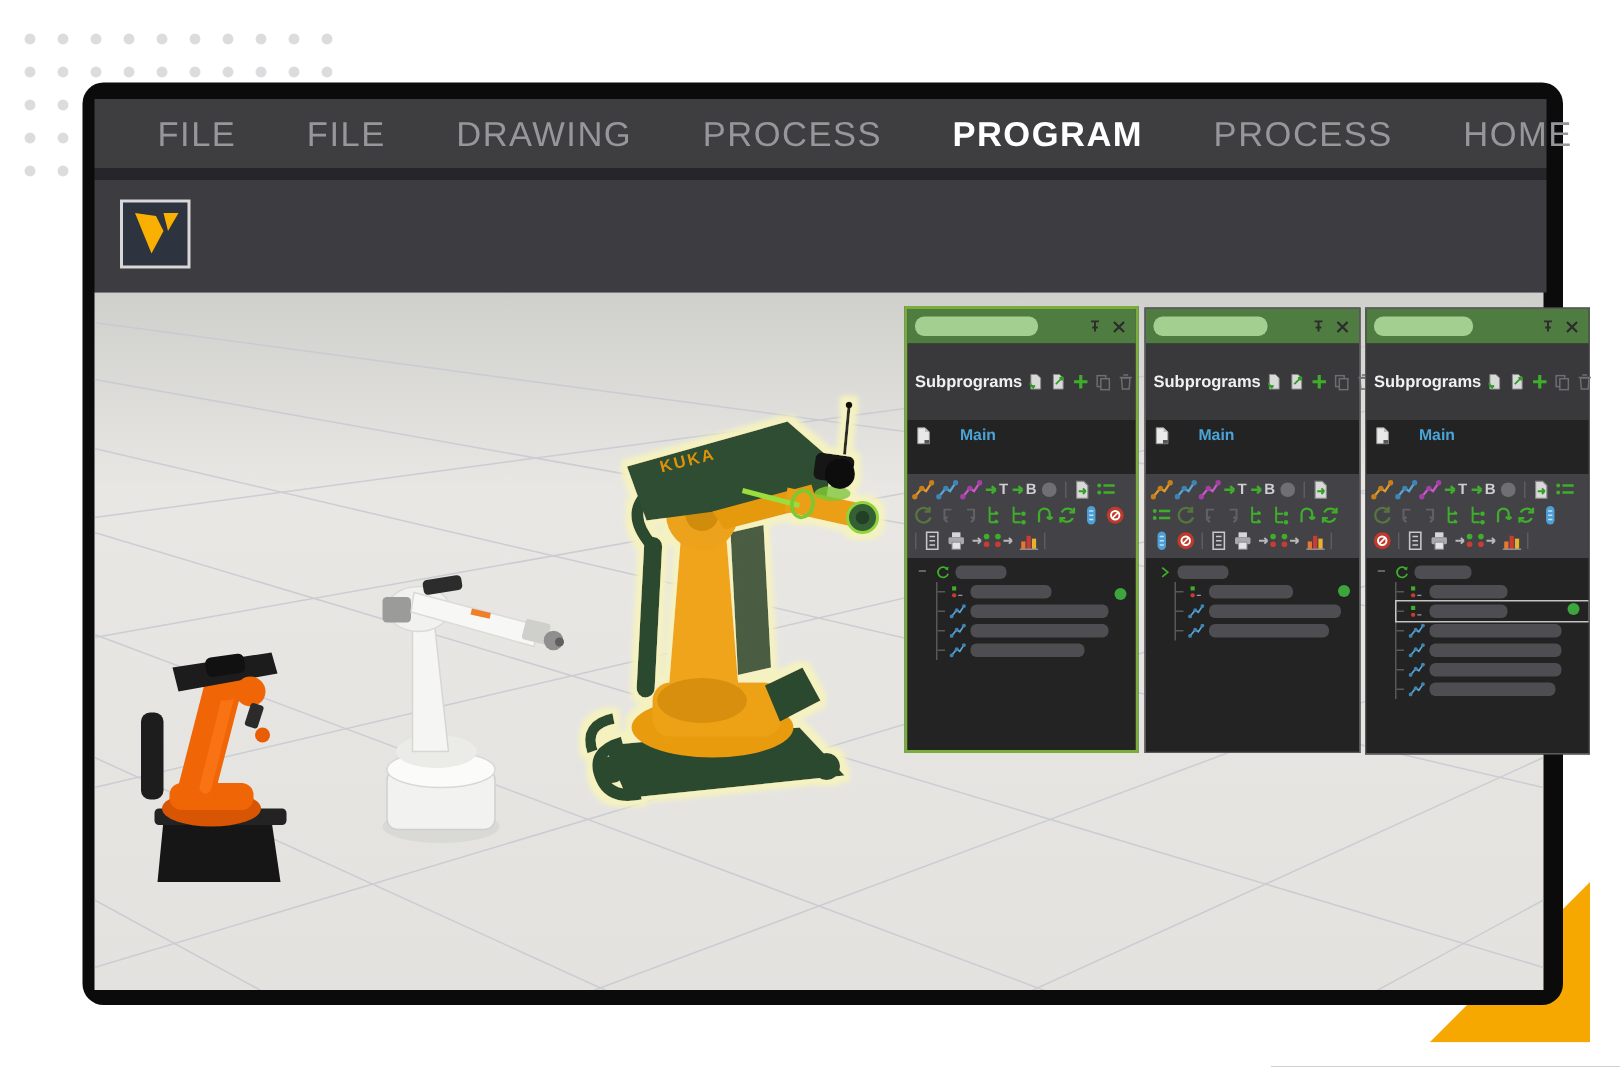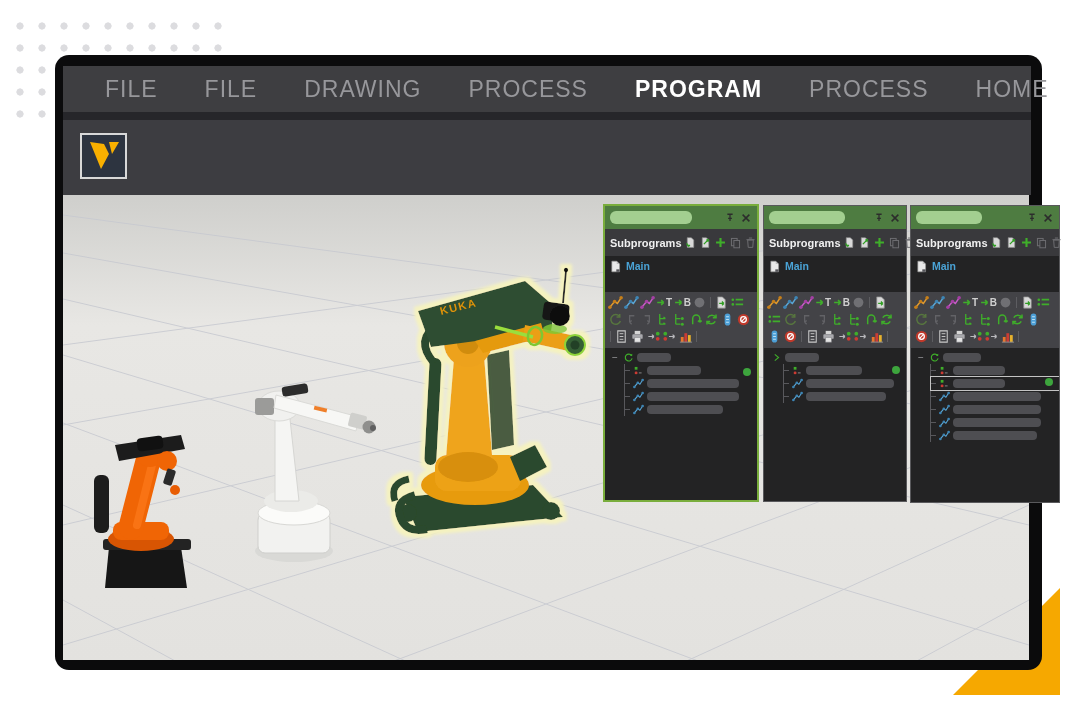--- a/index.html
+++ b/index.html
@@ -29,24 +29,24 @@
     background:linear-gradient(#cfcfcc,#e8e7e4 28%,#e3e2df);overflow:hidden;}
   .viewport svg{display:block;}
 
   
   .panel{position:absolute;display:flex;flex-direction:column;background:#2a2a2b;box-sizing:border-box;
     border:1px solid #59595c;}
   .panel.sel{border:2px solid #79ad3c;}
   .ptitle{height:23px;background:#4e7c41;display:flex;align-items:center;padding:0 5px;gap:4px;flex:0 0 auto;}
   .ptitle .tpill{height:13px;border-radius:6px;background:#a3cf90;flex:0 0 auto;}
   .ptitle .sp{flex:1;}
-  .phead{height:19px;background:#39393c;display:flex;align-items:center;padding:4px 5px;gap:2px;flex:0 0 auto;}
+  .phead{height:19px;background:#39393c;display:flex;align-items:center;padding:16px 5px;gap:2px;flex:0 0 auto;}
   .phead .hlabel{color:#f0f0f0;font-size:11px;font-weight:bold;flex:1;}
   .plist{height:36px;background:#232324;flex:0 0 auto;}
-  .mainrow{height:18px;display:flex;align-items:center;gap:4px;padding:1px 4px;cursor:pointer;}
+  .mainrow{height:18px;display:flex;align-items:center;gap:18px;padding:1px 4px;cursor:pointer;}
   .mainrow .mlabel{color:#4aa3d6;font-size:10.5px;font-weight:bold;}
   .ptools{background:#434347;padding:3px 3px 4px 3px;display:flex;flex-wrap:wrap;align-items:center;
     gap:2px 1px;flex:0 0 auto;}
   .ptree{background:#232324;flex:1;position:relative;padding:3px 0 0 6px;overflow:hidden;}
 
   .icon{display:inline-flex;align-items:center;justify-content:center;width:15px;height:15px;cursor:pointer;}
   .icon.sm{width:13px;height:13px;}
   .icon.xs{width:12px;height:12px;}
   .tsep{width:1px;height:11px;background:#5d5d61;margin:0 2px;}
   .tbicon{display:inline-flex;align-items:center;width:17px;height:15px;cursor:pointer;gap:1px;}

